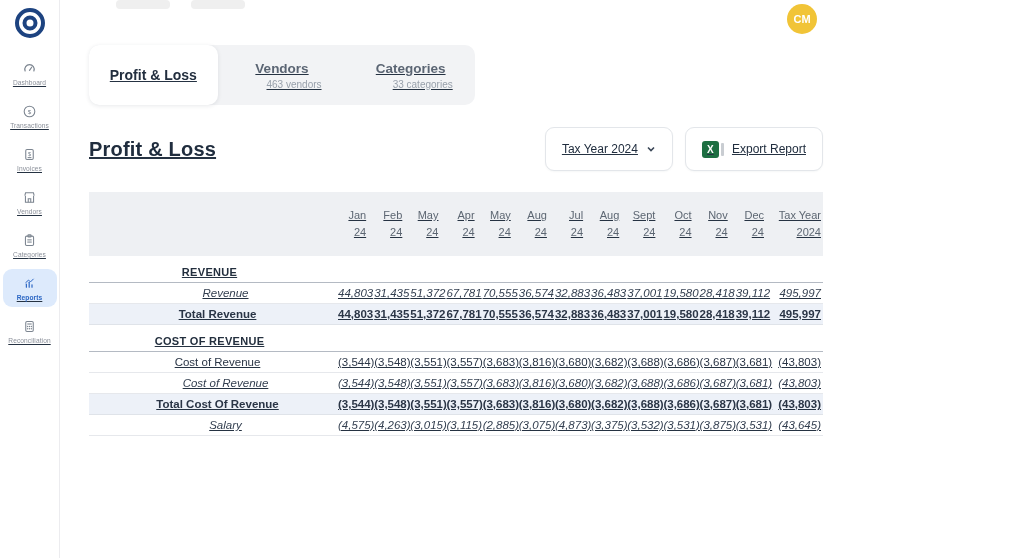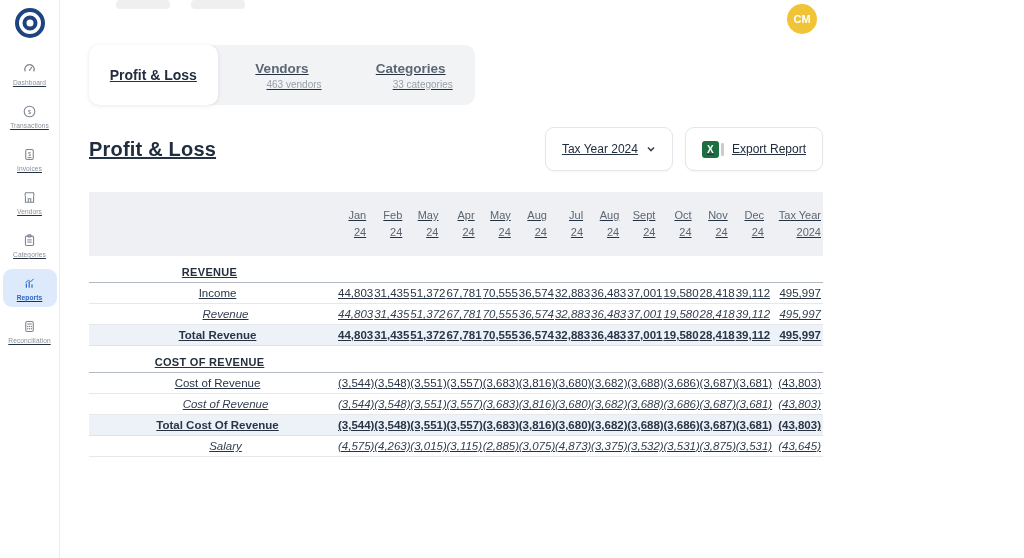--- a/index.html
+++ b/index.html
@@ -236,36 +236,20 @@
               <td></td>
               <td></td>
               <td></td>
               <td></td>
               <td></td>
               <td></td>
               <td></td>
               <td></td>
               <td></td>
             </tr>
-            <tr class="row-item">
-              <td class="lbl">Income</td>
-              <td>44,803</td>
-              <td>31,435</td>
-              <td>51,372</td>
-              <td>67,781</td>
-              <td>70,555</td>
-              <td>36,574</td>
-              <td>32,883</td>
-              <td>36,483</td>
-              <td>37,001</td>
-              <td>19,580</td>
-              <td>28,418</td>
-              <td>39,112</td>
-              <td>495,997</td>
-            </tr>
             <tr class="row-subitem">
               <td class="lbl">Revenue</td>
               <td>44,803</td>
               <td>31,435</td>
               <td>51,372</td>
               <td>67,781</td>
               <td>70,555</td>
               <td>36,574</td>
               <td>32,883</td>
               <td>36,483</td>

